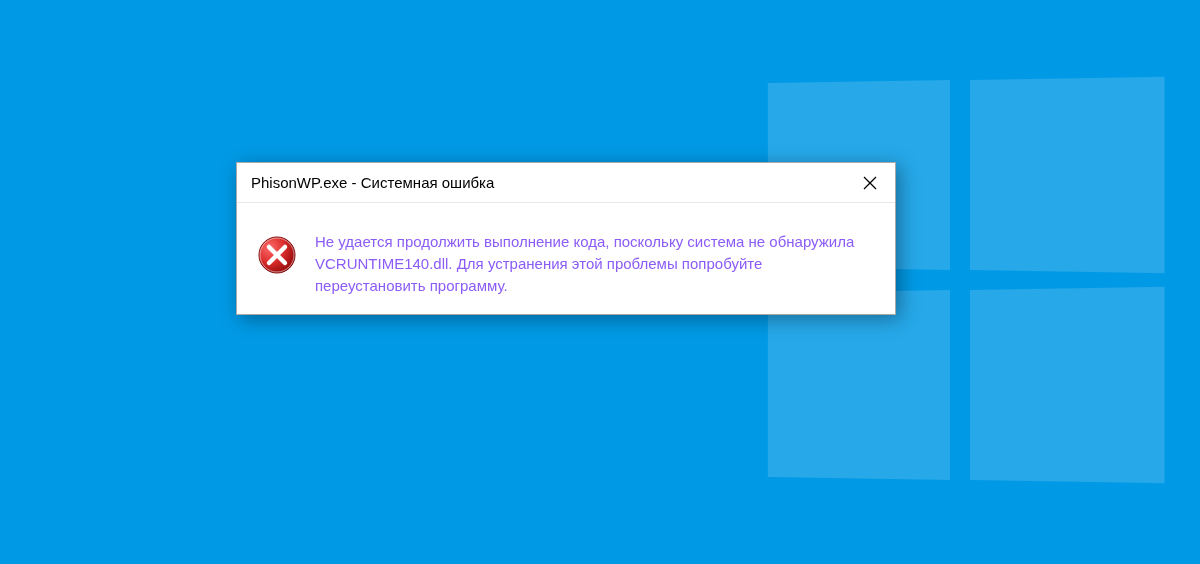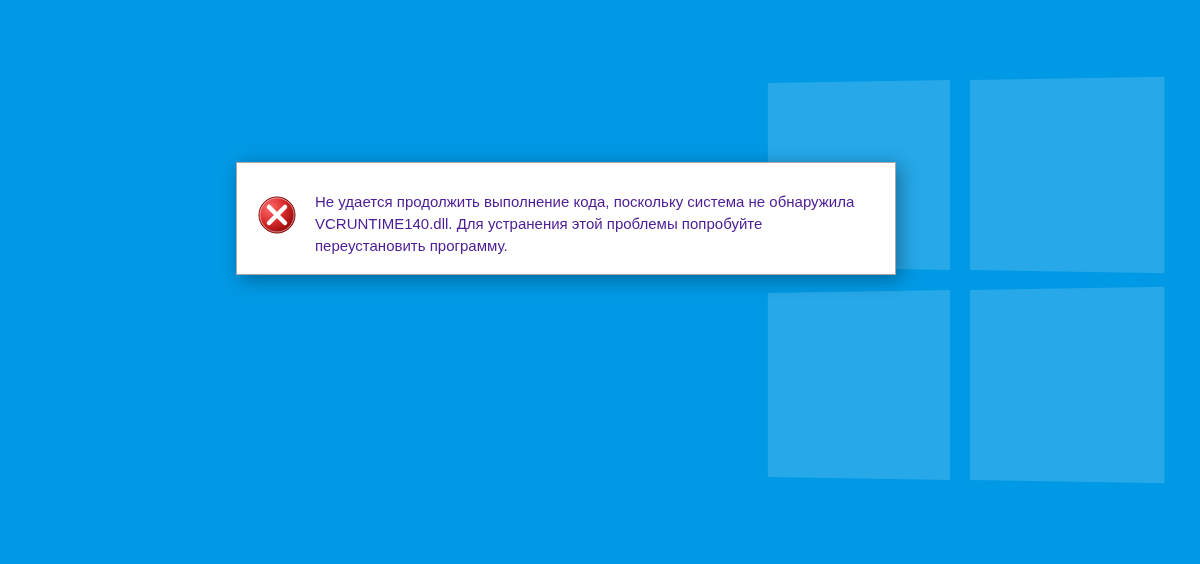--- a/index.html
+++ b/index.html
@@ -94,21 +94,21 @@
     .error-icon {
       flex-shrink: 0;
       width: 40px;
       height: 40px;
       margin-top: 4px;
     }
     
     .message {
       font-size: 15px;
       line-height: 1.45;
-      color: #4c1d95;
+      color: #8b5cf6;
       padding-right: 10px;
     }
     
     .dialog-footer {
       padding: 8px 18px 18px 18px;
       display: flex;
       justify-content: flex-end;
     }
     
     .ok-button {
@@ -134,20 +134,29 @@
 
   <div class="windows-logo">
     <div class="pane tl"></div>
     <div class="pane tr"></div>
     <div class="pane bl"></div>
     <div class="pane br"></div>
   </div>
 
   <div class="dialog">
 
+    <div class="titlebar">
+      <span class="titlebar-title">PhisonWP.exe - Системная ошибка</span>
+      <div class="close-btn">
+        <svg viewBox="0 0 14 14">
+          <line x1="1" y1="1" x2="13" y2="13" stroke="#000" stroke-width="1.2"></line>
+          <line x1="13" y1="1" x2="1" y2="13" stroke="#000" stroke-width="1.2"></line>
+        </svg>
+      </div>
+    </div>
 
     <div class="dialog-body">
       <div class="error-icon">
         <svg viewBox="0 0 40 40">
           <defs>
             <radialGradient id="redgrad" cx="30%" cy="30%" r="70%">
               <stop offset="0%" stop-color="#ff6b6b"></stop>
               <stop offset="60%" stop-color="#d92b2b"></stop>
               <stop offset="100%" stop-color="#a01010"></stop>
             </radialGradient>

